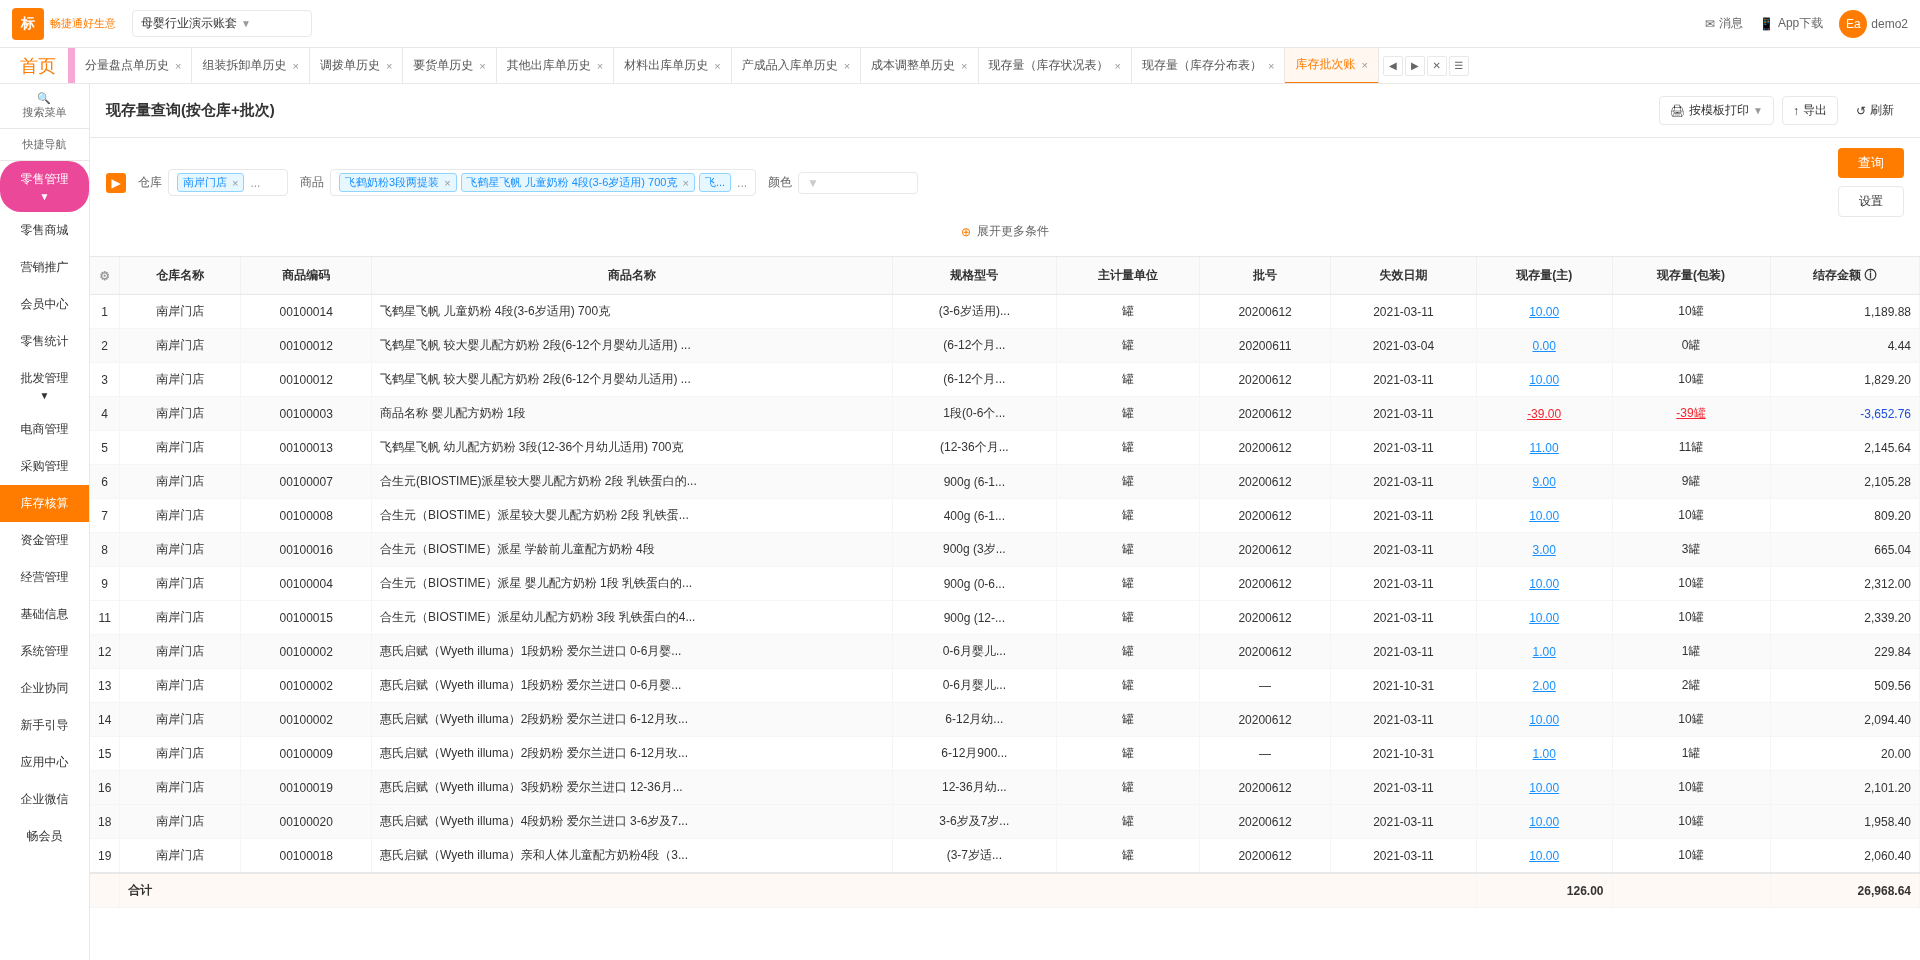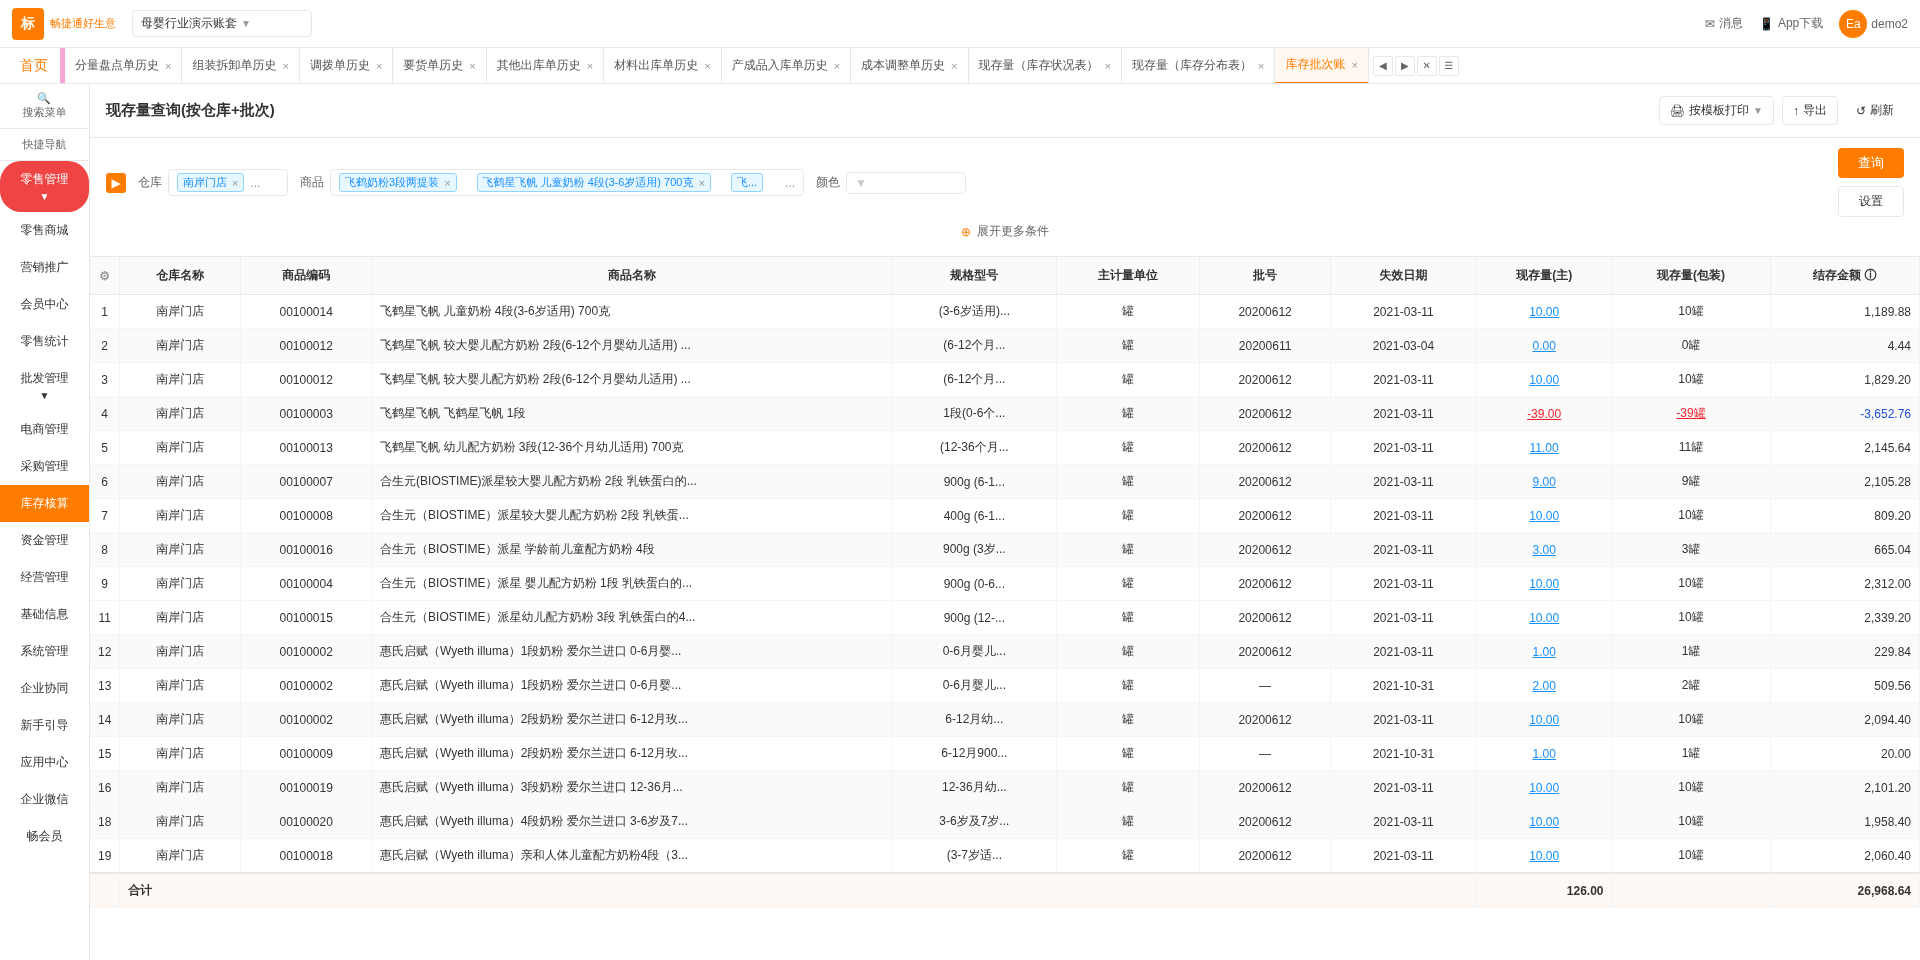--- a/index.html
+++ b/index.html
@@ -16,36 +16,36 @@
     .workspace-selector { display: flex; align-items: center; gap: 4px; border: 1px solid #e8e8e8; border-radius: 4px; padding: 4px 8px; cursor: pointer; min-width: 180px; font-size: 12px; color: #333; }
     .top-bar-right { margin-left: auto; display: flex; align-items: center; gap: 16px; }
     .top-bar-btn { display: flex; align-items: center; gap: 4px; font-size: 12px; color: #666; cursor: pointer; }
     .user-avatar { width: 28px; height: 28px; border-radius: 50%; background: #ff7c00; display: flex; align-items: center; justify-content: center; color: white; font-size: 12px; }
 
     
     .tab-bar {
       background: #fff; border-bottom: 1px solid #e8e8e8;
       display: flex; align-items: center; height: 36px; padding: 0 8px; overflow: hidden;
     }
-    .tab-home { padding: 0 12px; height: 36px; display: flex; align-items: center; color: #ff7c00; font-size: 14px; cursor: pointer; border-right: 5px solid #f9a8d4; }
+    .tab-home { padding: 0 12px; height: 36px; display: flex; align-items: center; color: #ff7c00; font-size: 18px; cursor: pointer; border-right: 7px solid #f9a8d4; }
     .tab-item { display: flex; align-items: center; gap: 4px; padding: 0 10px; height: 36px; font-size: 12px; color: #555; cursor: pointer; border-right: 1px solid #e8e8e8; white-space: nowrap; }
     .tab-item.active { color: #ff7c00; border-bottom: 2px solid #ff7c00; background: #fff7f0; }
     .tab-close { color: #999; font-size: 11px; margin-left: 2px; }
     .tab-nav-btns { display: flex; gap: 2px; margin-left: 4px; }
     .tab-nav-btn { width: 20px; height: 20px; display: flex; align-items: center; justify-content: center; border: 1px solid #e8e8e8; border-radius: 2px; cursor: pointer; color: #666; font-size: 10px; }
 
     
     .main-layout { display: flex; height: calc(960px - 48px - 36px); }
 
     
     .sidebar { width: 90px; background: #fff; border-right: 1px solid #e8e8e8; display: flex; flex-direction: column; overflow-y: auto; }
     .sidebar-search { padding: 8px 6px; border-bottom: 1px solid #e8e8e8; text-align: center; font-size: 11px; color: #666; cursor: pointer; }
     .sidebar-nav { padding: 4px 0; border-bottom: 1px solid #e8e8e8; text-align: center; font-size: 11px; color: #666; cursor: pointer; padding-top: 8px; padding-bottom: 8px; }
     .sidebar-item { padding: 10px 4px; text-align: center; font-size: 12px; cursor: pointer; color: #333; display: flex; flex-direction: column; align-items: center; gap: 3px; }
-    .sidebar-item.active { background: #ef4444; color: white; border-radius: 21px; }
+    .sidebar-item.active { background: #ec4899; color: white; border-radius: 21px; }
 
     
     .content { flex: 1; display: flex; flex-direction: column; overflow: hidden; }
 
     
     .page-header { background: #fff; padding: 12px 16px; border-bottom: 1px solid #e8e8e8; display: flex; align-items: center; justify-content: space-between; }
     .page-title { font-size: 15px; font-weight: 600; color: #333; }
     .header-actions { display: flex; align-items: center; gap: 8px; }
     .btn-print { display: flex; align-items: center; gap: 4px; border: 1px solid #e8e8e8; border-radius: 4px; padding: 5px 10px; cursor: pointer; font-size: 12px; color: #333; background: white; }
     .btn-export { display: flex; align-items: center; gap: 4px; border: 1px solid #e8e8e8; border-radius: 4px; padding: 5px 10px; cursor: pointer; font-size: 12px; color: #333; background: white; }
@@ -53,21 +53,21 @@
 
     
     .filter-area { background: #fff; padding: 10px 16px; border-bottom: 1px solid #e8e8e8; }
     .filter-row { display: flex; align-items: center; gap: 12px; flex-wrap: nowrap; }
     .filter-group { display: flex; align-items: center; gap: 6px; }
     .filter-label { font-size: 12px; color: #666; white-space: nowrap; }
     .filter-tag-container { display: flex; align-items: center; gap: 4px; border: 1px solid #e8e8e8; border-radius: 4px; padding: 3px 8px; min-width: 120px; max-width: 200px; background: white; }
     .filter-tag { display: flex; align-items: center; gap: 3px; background: #e6f7ff; border: 1px solid #91d5ff; border-radius: 3px; padding: 1px 5px; font-size: 11px; color: #1890ff; white-space: nowrap; }
     .filter-tag .remove { color: #999; cursor: pointer; margin-left: 2px; }
     .filter-more { color: #999; margin-left: 2px; cursor: pointer; }
-    .filter-product-container { display: flex; align-items: center; gap: 20px; border: 1px solid #e8e8e8; border-radius: 4px; padding: 3px 8px; min-width: 300px; background: white; flex-wrap: wrap; }
+    .filter-product-container { display: flex; align-items: center; gap: 4px; border: 1px solid #e8e8e8; border-radius: 4px; padding: 3px 8px; min-width: 300px; background: white; flex-wrap: wrap; }
     .filter-color-container { display: flex; align-items: center; gap: 4px; border: 1px solid #e8e8e8; border-radius: 4px; padding: 3px 8px; min-width: 120px; background: white; }
     .expand-more { display: flex; align-items: center; gap: 4px; padding: 6px 12px; cursor: pointer; font-size: 12px; color: #666; justify-content: center; }
     .btn-query { background: #ff7c00; color: white; border: none; border-radius: 4px; padding: 6px 20px; font-size: 13px; cursor: pointer; }
     .btn-setting { background: white; color: #333; border: 1px solid #e8e8e8; border-radius: 4px; padding: 6px 14px; font-size: 12px; cursor: pointer; display: block; margin-top: 4px; }
     .filter-arrow { background: #ff7c00; color: white; width: 20px; height: 20px; border-radius: 3px; display: flex; align-items: center; justify-content: center; cursor: pointer; font-size: 12px; flex-shrink: 0; }
 
     
     .table-container { flex: 1; overflow-y: auto; background: #fff; }
     table { width: 100%; border-collapse: collapse; font-size: 12px; }
     thead tr { background: #fafafa; position: sticky; top: 0; z-index: 2; }
@@ -364,21 +364,21 @@
     <td>20200612</td>
     <td>2021-03-11</td>
     <td class="td-num">10.00</td>
     <td class="" style="">10罐</td>
     <td class="td-right" style="">1,829.20</td>
   </tr>
             <tr style="background: rgb(250, 250, 250);">
     <td>4</td>
     <td>南岸门店</td>
     <td>00100003</td>
-    <td class="td-left" style="max-width:280px;overflow:hidden;text-overflow:ellipsis;white-space:nowrap;">飞鹤星飞帆 飞鹤星飞帆 1段</td>
+    <td class="td-left" style="max-width:280px;overflow:hidden;text-overflow:ellipsis;white-space:nowrap;">商品名称 婴儿配方奶粉 1段</td>
     <td style="max-width:90px;overflow:hidden;text-overflow:ellipsis;white-space:nowrap;">1段(0-6个...</td>
     <td>罐</td>
     <td>20200612</td>
     <td>2021-03-11</td>
     <td class="td-red">-39.00</td>
     <td class="td-red" style="color:#f5222d;">-39罐</td>
     <td class="td-right" style="color:#1d4ed8;">-3,652.76</td>
   </tr>
             <tr style="background: rgb(255, 255, 255);">
     <td>5</td>

